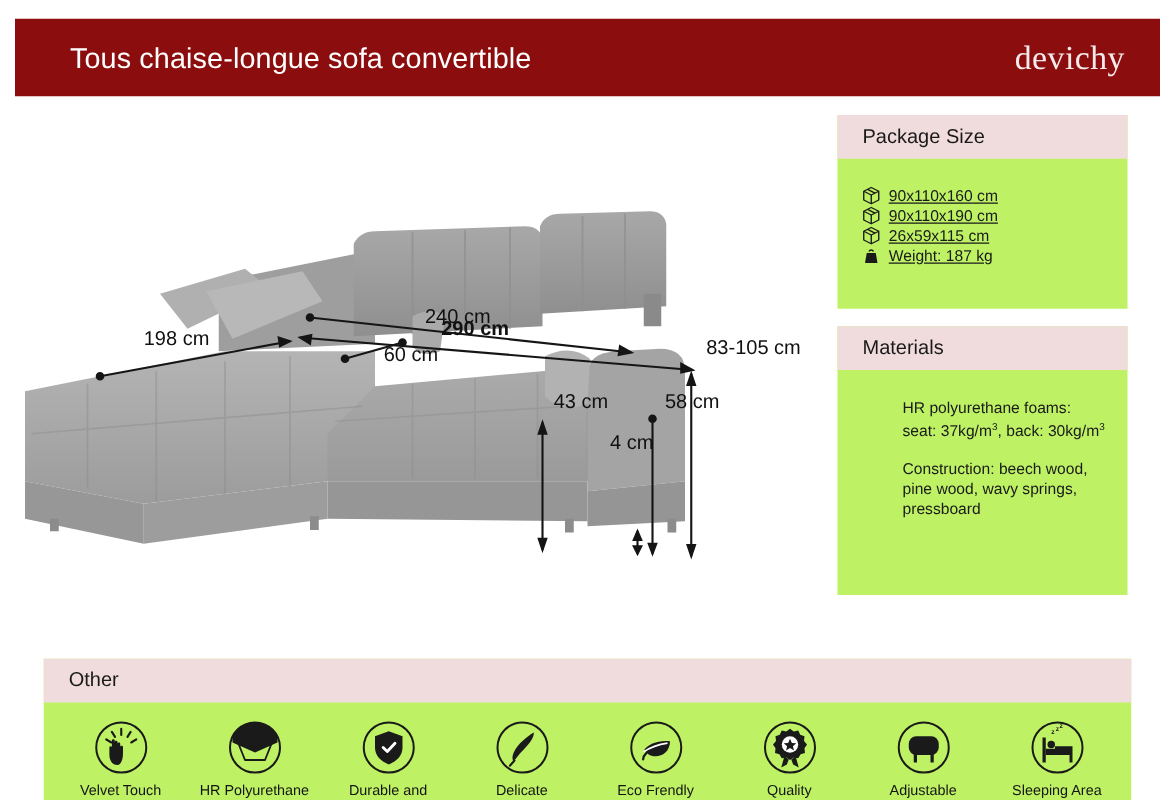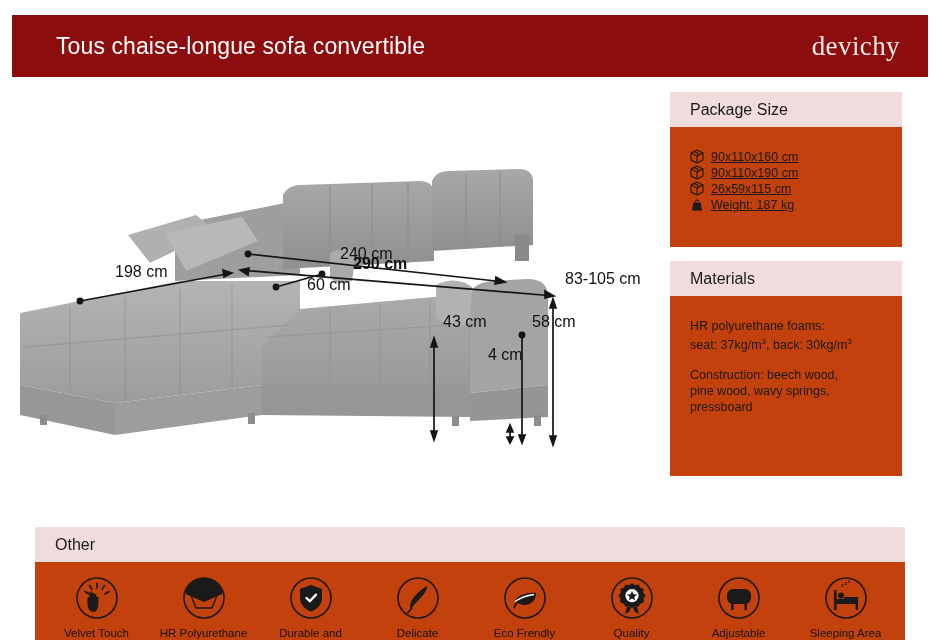--- a/index.html
+++ b/index.html
@@ -23,41 +23,41 @@
   .header-title{
     color:#ffffff;font-size:23px;font-weight:400;letter-spacing:.1px;
     white-space:nowrap;
   }
   .brand{
     color:#f6eaea;font-family:"Liberation Serif", serif;
     font-size:27px;letter-spacing:.4px;white-space:nowrap;
   }
 
   
-  .panel{position:absolute;background:#c2410c;}
+  .panel{position:absolute;background:#bef264;}
   .panel-head{
     background:#f1dcdd;height:35px;display:flex;align-items:center;
     padding-left:20px;box-sizing:border-box;
   }
   .panel-head-title{font-size:16px;color:#1a1a1a;font-weight:400;}
   .panel-body{padding:22px 20px 10px 20px;box-sizing:border-box;}
 
   #package-panel{left:670px;top:92px;width:232px;height:155px;}
   #materials-panel{left:670px;top:261px;width:232px;height:215px;}
   #other-panel{left:35px;top:491px;width:870px;height:138px;margin-top:36px;}
 
   
   .pkg-row{display:flex;align-items:center;gap:7px;margin-bottom:1px;text-decoration:underline;}
   .pkg-text{font-size:12.5px;color:#1a1a1a;white-space:nowrap;}
   .pkg-weight{margin-top:2px;}
 
   
   .mat-block{font-size:12.5px;line-height:16px;color:#1a1a1a;}
   .mat-block + .mat-block{margin-top:14px;}
-  .mat-line{white-space:nowrap;}
+  .mat-line{white-space:nowrap;margin-left:32px;}
   sup{font-size:8px;vertical-align:super;}
 
   
   .features{
     display:flex;align-items:flex-start;justify-content:space-between;
     padding:14px 12px 0 14px;box-sizing:border-box;gap:12px;
   }
   .feature{
     display:flex;flex-direction:column;align-items:center;
     width:109px;

